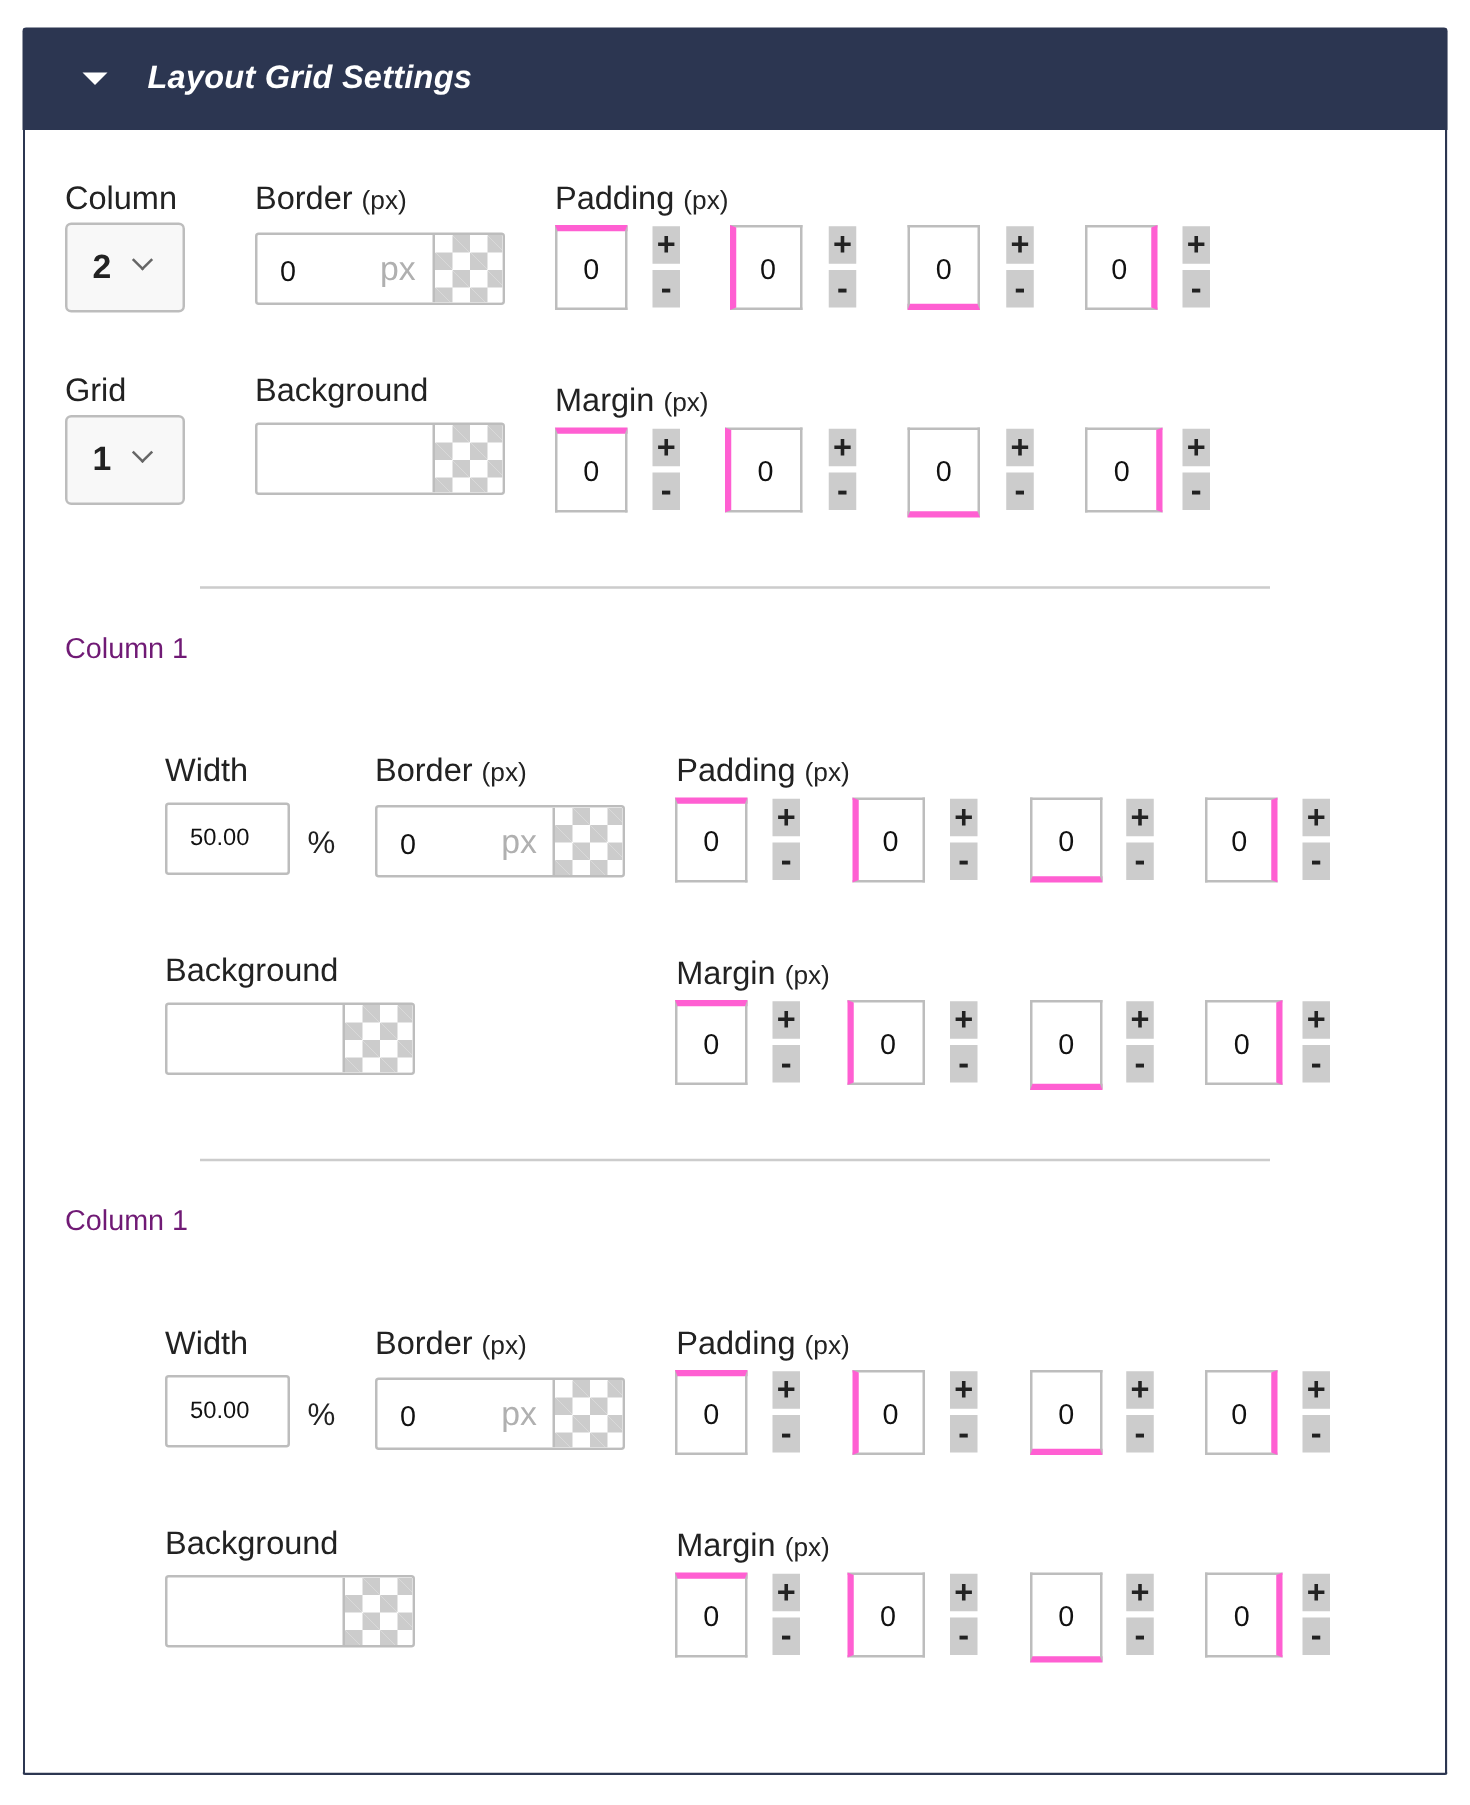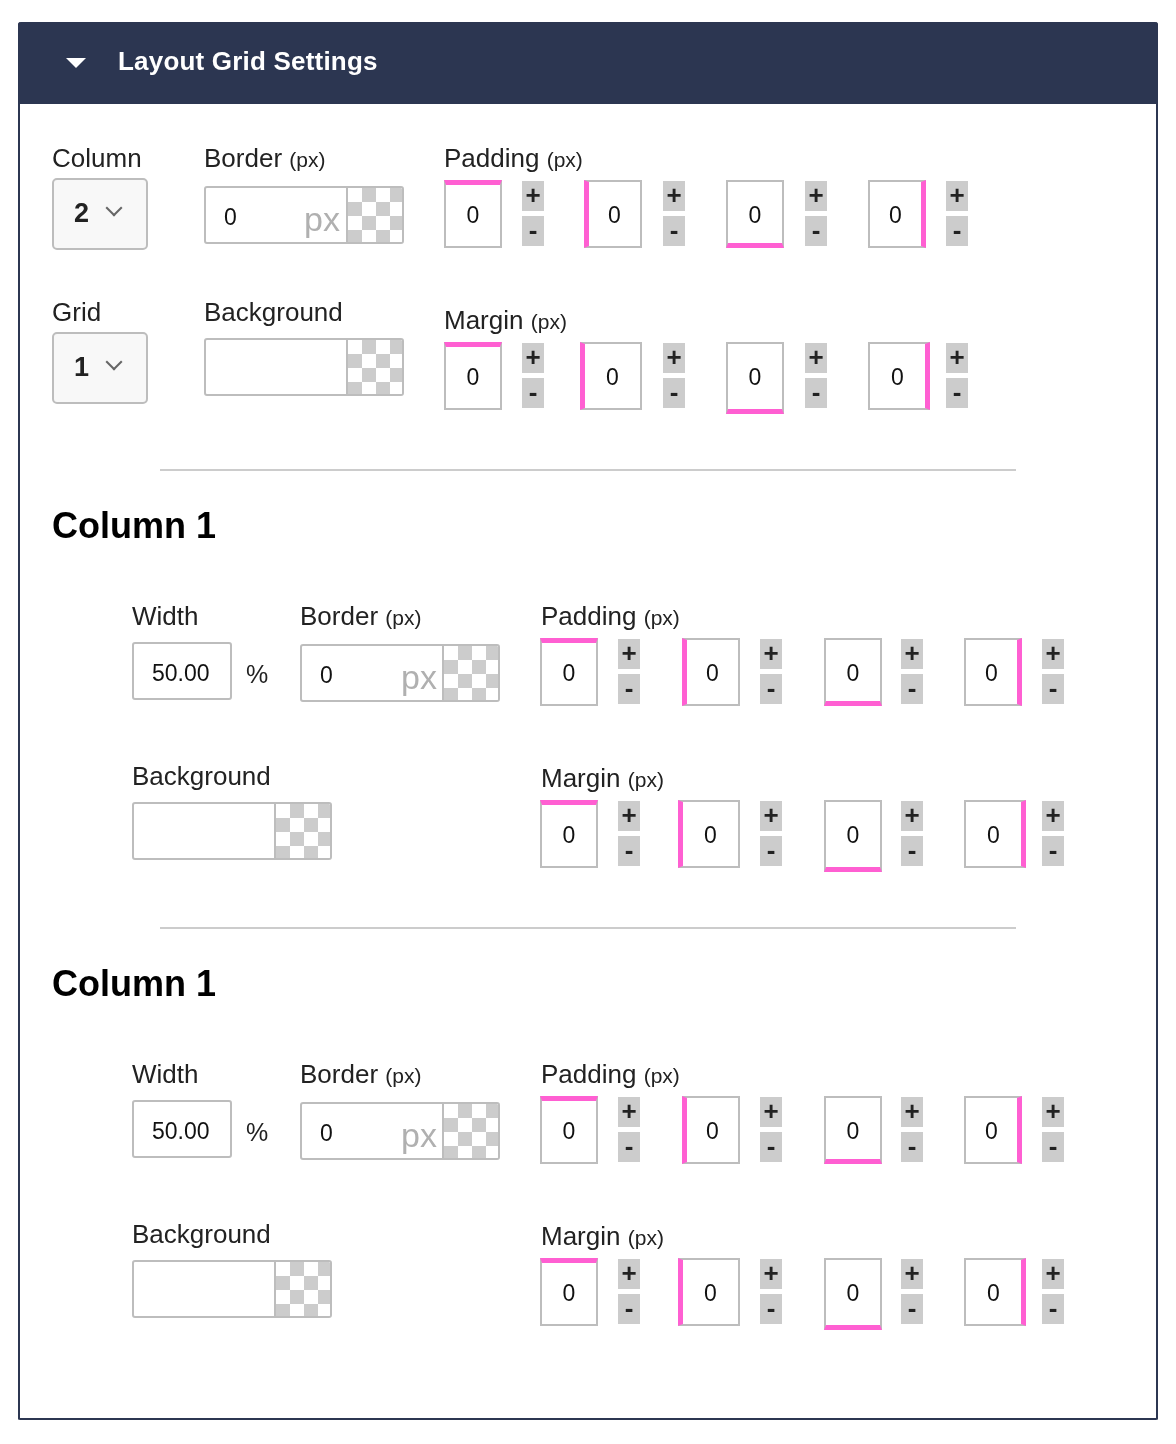--- a/index.html
+++ b/index.html
@@ -1,50 +1,50 @@
 <!DOCTYPE html>
 <html><head>
 <meta charset="utf-8">
 <style>
   * { box-sizing: border-box; margin: 0; padding: 0; }
   html, body { width: 1176px; height: 1444px; background: #ffffff; overflow: hidden; }
   body { font-family: "Liberation Sans", "DejaVu Sans", sans-serif; color: #222; position: relative; }
 
   .panel { position: absolute; left: 18px; top: 22px; width: 1140px; height: 1398px;
-    border: 2px solid #2c3651; border-top: none; border-radius: 3px 3px 2px 2px; background: #fff; }
+    border: 2px solid #2c3651; border-top: none; border-radius: 3px 3px 2px 2px; background: #fff; font-style: italic; }
   .panel-header { position: absolute; left: -2px; top: 0; width: 1140px; height: 82px;
     background: #2c3651; border-radius: 3px 3px 0 0; }
   .collapse-icon { position: absolute; left: 48px; top: 36px; width: 0; height: 0;
     border-left: 10px solid transparent; border-right: 10px solid transparent; border-top: 10px solid #ffffff; }
   .panel-title { position: absolute; left: 100px; top: 24px; font-size: 26px; font-weight: bold; color: #ffffff; letter-spacing: 0.2px; }
 
   .abs { position: absolute; }
   .label { font-size: 26px; color: #222; white-space: nowrap; }
   .label .unit { font-size: 21px; }
-  .heading { font-size: 36px; font-weight: bold; color: #000000; }
+  .heading { font-size: 23px; font-weight: normal; color: #701a75; }
 
   .select-box { width: 96px; height: 72px; border: 2px solid #bdbdbd; border-radius: 5px; background: #f8f8f8; }
   .select-box .val { position: absolute; left: 20px; top: 18px; font-size: 27px; font-weight: bold; color: #222; }
   .select-box .chev { position: absolute; left: 54px; top: 22px; width: 12px; height: 12px;
     border-right: 2.5px solid #666; border-bottom: 2.5px solid #666; transform: rotate(45deg); }
 
   .color-field { height: 58px; border: 2px solid #bdbdbd; border-radius: 3px; background: #fff; overflow: hidden; }
   .color-field .txt { position: absolute; left: 18px; top: 16px; font-size: 23px; color: #111; }
-  .color-field .unit-ph { position: absolute; font-size: 34px; color: #b0b0b0; top: 12px; }
+  .color-field .unit-ph { position: absolute; font-size: 27px; color: #b0b0b0; top: 12px; }
   .swatch { position: absolute; top: 0; right: 0; width: 56px; height: 100%;
     border-left: 2px solid #bdbdbd;
     background-color: #fff;
     background-image:
       linear-gradient(45deg, #cccccc 25%, transparent 25%, transparent 75%, #cccccc 75%),
       linear-gradient(45deg, #cccccc 25%, transparent 25%, transparent 75%, #cccccc 75%);
     background-size: 28px 28px;
     background-position: 0 0, 14px 14px; }
 
   .num-field { height: 58px; border: 2px solid #bdbdbd; border-radius: 3px; background: #fff; }
-  .num-field .txt { position: absolute; left: 18px; top: 16px; font-size: 23px; color: #111; }
+  .num-field .txt { position: absolute; left: 18px; top: 16px; font-size: 19px; color: #111; }
   .pct { font-size: 25px; color: #222; }
 
   .box { width: 58px; height: 68px; border: 2px solid #bdbdbd; background: #fff; }
   .box .v { position: absolute; left: 0; width: 100%; text-align: center; top: 20px; font-size: 23px; color: #111; }
   .box.top { border-top: 5px solid #ff5fd2; }
   .box.top .v { top: 17px; }
   .box.left { border-left: 5px solid #ff5fd2; }
   .box.bottom { border-bottom: 5px solid #ff5fd2; }
   .box.right { border-right: 5px solid #ff5fd2; }
 

